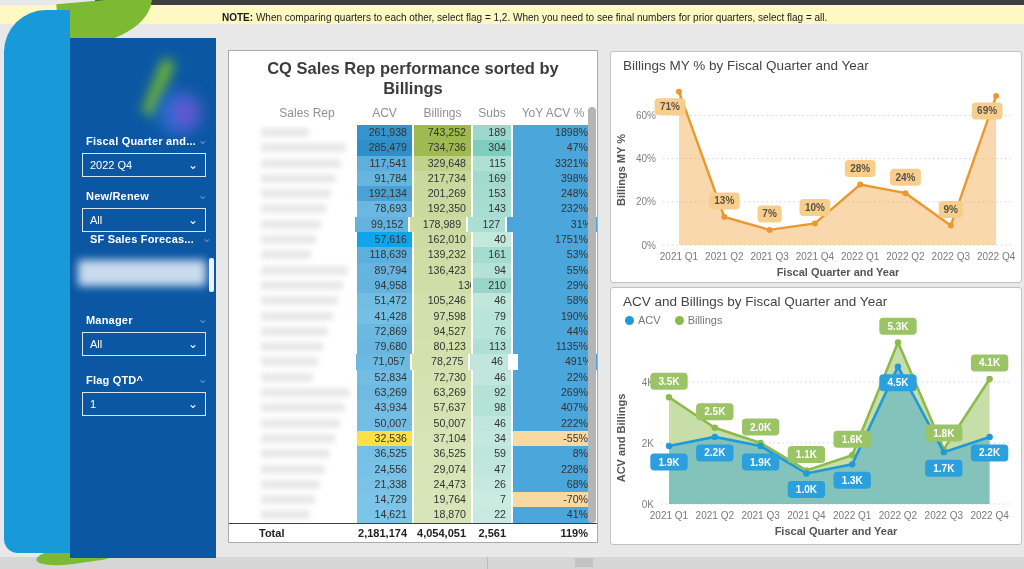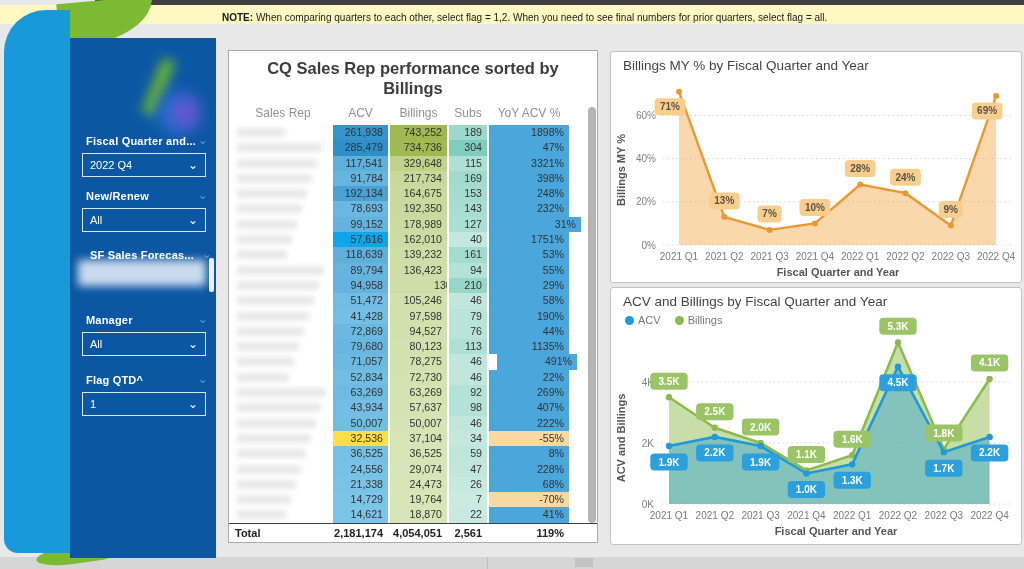--- a/index.html
+++ b/index.html
@@ -35,21 +35,21 @@
 
   
   .table-card { position: absolute; left: 228px; top: 50px; width: 370px; height: 493px; background: #ffffff; border: 1px solid #ababab; }
   .tbl-title { margin: 7px auto 0; width: 330px; text-align: center; font-size: 16.5px; line-height: 1.22; font-weight: 600; color: #3c3c3c; }
   .thead { position: absolute; left: 0; top: 52px; width: 100%; height: 22px; display: flex; font-size: 12px; color: #919191; }
   .thead .hc { line-height: 20px; text-align: center; position: relative; }
   .sort-ico { position: absolute; left: 50%; margin-left: -4px; top: 14px; font-size: 6.5px; color: #555; }
   .tbody { position: absolute; left: 0; top: 74px; width: 100%; height: 398px; overflow: hidden; }
   .trow { display: flex; height: 15.3px; }
   .cell { font-size: 10.6px; line-height: 15.4px; color: #333; text-align: right; padding-right: 5px; overflow: hidden; }
-  .cname { text-align: left; padding-left: 6px; position: relative; }
+  .cname { text-align: left; padding-left: 6px; position: relative; margin-left: 24px; }
   .name-blur { position: absolute; top: 3px; left: 8px; height: 9px; background: #bfbfbf; opacity: .35; filter: blur(2.5px); border-radius: 2px; }
   .total-row { position: absolute; left: 0; top: 472px; width: 100%; height: 20px; display: flex; border-top: 1px solid #3f3f3f; font-size: 11px; font-weight: 700; color: #222; }
   .total-row .cell { line-height: 18px; font-size: 11px; font-weight: 700; color: #222; }
   .tbl-scroll { position: absolute; left: 359px; top: 56px; width: 8px; height: 416px; background: #b5b5b5; border-radius: 4px; }
 
   
   .chart-card { position: absolute; background: #ffffff; border: 1px solid #c2c2c2; border-radius: 3px; }
   #chart1-card { left: 610px; top: 51px; width: 412px; height: 232px; }
   #chart2-card { left: 610px; top: 287px; width: 412px; height: 258px; }
   .chart-title { position: absolute; left: 12px; top: 6px; font-size: 13.5px; color: #444; font-weight: 400; }
@@ -78,21 +78,21 @@
       <div class="logo-blob-blue"></div>
       <div class="logo-blob-purple"></div>
     </div>
 
     <div class="flt-label" style="top:97px"><span>Fiscal Quarter and...</span><span class="chev">⌄</span></div>
     <div class="flt-box" style="top:115px"><span>2022 Q4</span><span class="chev">⌄</span></div>
 
     <div class="flt-label" style="top:152px"><span>New/Renew</span><span class="chev">⌄</span></div>
     <div class="flt-box" style="top:170px"><span>All</span><span class="chev">⌄</span></div>
 
-    <div class="flt-label" style="top:211px;left:20px"><span>SF Sales Forecas...</span><span class="chev">⌄</span></div>
+    <div class="flt-label" style="top:195px;left:20px"><span>SF Sales Forecas...</span><span class="chev">⌄</span></div>
     <div class="sf-blur"></div>
     <div class="sf-scroll"></div>
 
     <div class="flt-label" style="top:276px"><span>Manager</span><span class="chev">⌄</span></div>
     <div class="flt-box" style="top:294px"><span>All</span><span class="chev">⌄</span></div>
 
     <div class="flt-label" style="top:336px"><span>Flag QTD^</span><span class="chev">⌄</span></div>
     <div class="flt-box" style="top:354px"><span>1</span><span class="chev">⌄</span></div>
   </div>
 
@@ -140,21 +140,21 @@
           <div class="cell" style="width: 55px; margin-left: 2px; background: rgb(102, 181, 223);">91,784</div>
           <div class="cell" style="width: 57px; margin-left: 2px; background: rgb(200, 217, 156);">217,734</div>
           <div class="cell" style="width: 38px; margin-left: 2px; background: rgb(162, 219, 206);">169</div>
           <div class="cell" style="width: 80px; margin-left: 2px; background: rgb(75, 167, 219);">398%</div>
         </div>
         <div class="trow">
           <div class="cell cname" style="width: 102px;">
             <div class="name-blur" style="width: 70px;"></div>
           </div>
           <div class="cell" style="width: 55px; margin-left: 2px; background: rgb(73, 161, 212);">192,134</div>
-          <div class="cell" style="width: 57px; margin-left: 2px; background: rgb(202, 218, 158);">164,675</div>
+          <div class="cell" style="width: 57px; margin-left: 2px; background: rgb(202, 218, 158);">201,269</div>
           <div class="cell" style="width: 38px; margin-left: 2px; background: rgb(166, 220, 208);">153</div>
           <div class="cell" style="width: 80px; margin-left: 2px; background: rgb(75, 167, 219);">248%</div>
         </div>
         <div class="trow">
           <div class="cell cname" style="width: 102px;">
             <div class="name-blur" style="width: 65px;"></div>
           </div>
           <div class="cell" style="width: 55px; margin-left: 2px; background: rgb(106, 183, 225);">78,693</div>
           <div class="cell" style="width: 57px; margin-left: 2px; background: rgb(202, 218, 159);">192,350</div>
           <div class="cell" style="width: 38px; margin-left: 2px; background: rgb(168, 221, 209);">143</div>

